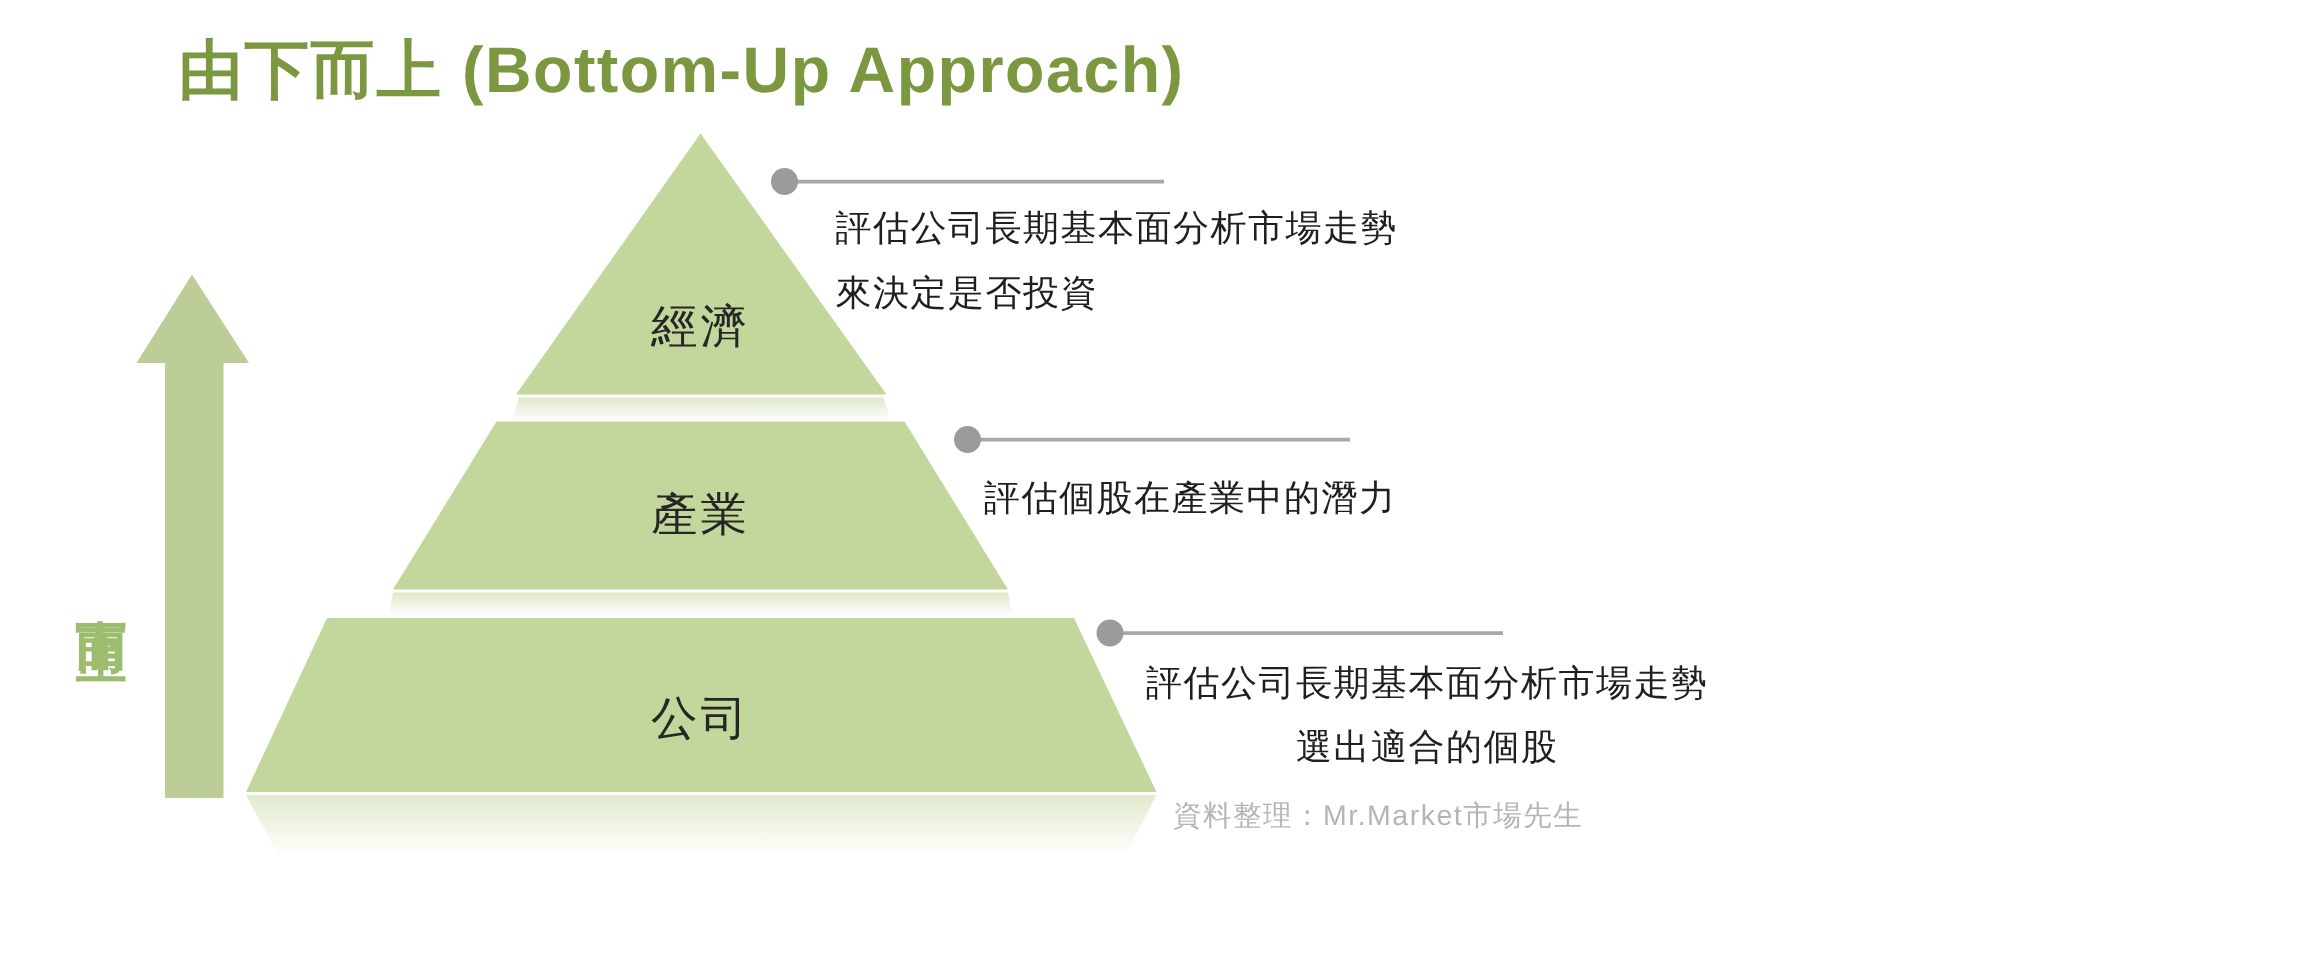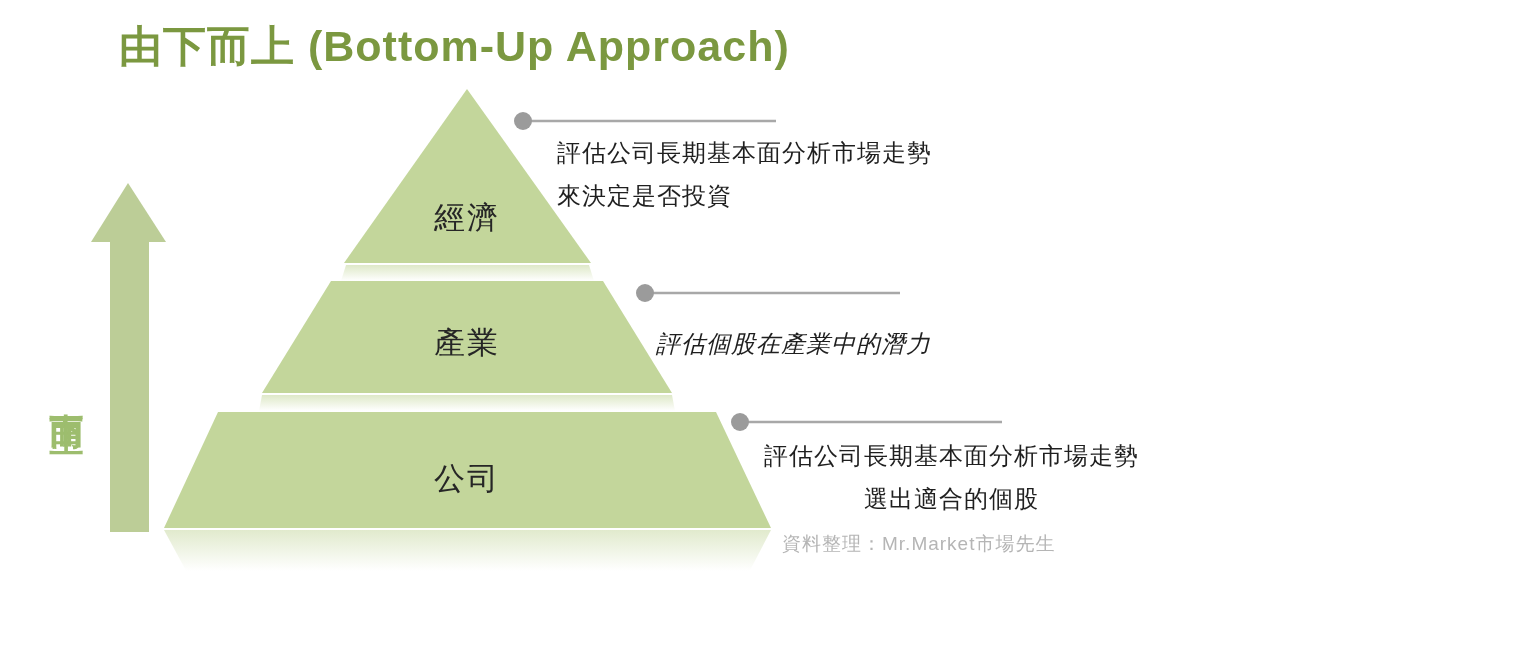--- a/index.html
+++ b/index.html
@@ -60,21 +60,21 @@
   .level-label.l3 { top: 458px; text-align: center; }
   .annotation {
     position: absolute;
     font-size: 24px;
     color: #1f1f1f;
     line-height: 43px;
     white-space: nowrap;
     letter-spacing: 1px;
   }
   .annotation.a1 { left: 523px; top: 131px; }
-  .annotation.a2 { left: 622px; top: 322px; font-style: italic; }
+  .annotation.a2 { left: 622px; top: 311px; }
   .annotation.a3 { left: 730px; top: 434px; text-align: center; }
   .credit {
     position: absolute;
     left: 748px;
     top: 531px;
     font-size: 19px;
     color: #b5b5b5;
     letter-spacing: 1px;
     white-space: nowrap;
   }

